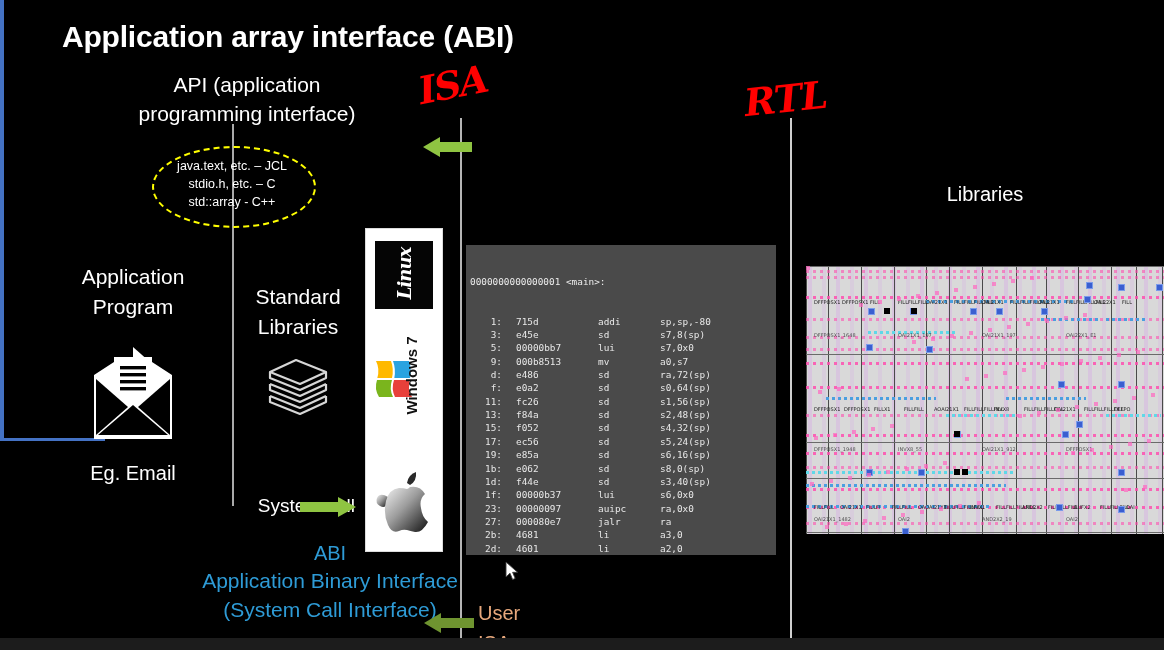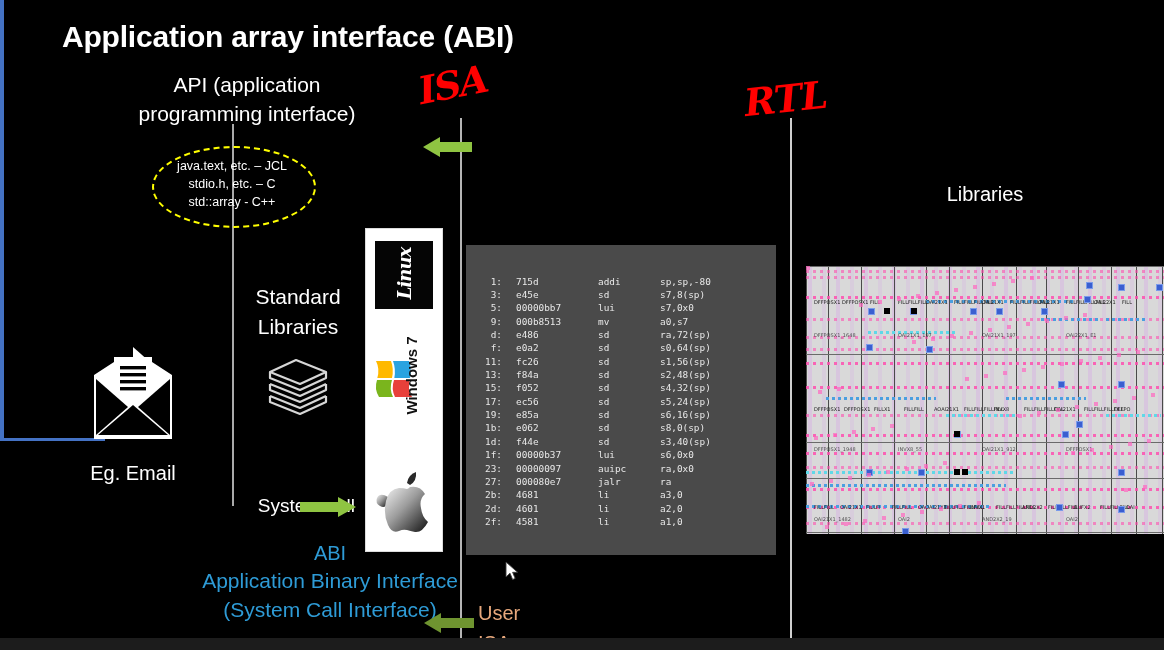--- a/index.html
+++ b/index.html
@@ -140,20 +140,21 @@
   <div class="vline" id="vline-rtl"></div>
 
   <div class="hdr" id="api-head">API (application<br>programming interface)</div>
 
   <div id="api-ellipse"></div>
   <div id="api-ellipse-text">java.text, etc. – JCL<br>stdio.h, etc. – C<br>std::array - C++</div>
 
   <div class="hand" id="hand-isa">ISA</div>
   <div class="hand" id="hand-rtl">RTL</div>
 
+  <div class="hdr" id="app-head">Application<br>Program</div>
   <svg id="envelope" viewBox="0 0 82 96">
     <path d="M41 2 L58 17 L41 17 Z" fill="#ffffff"></path>
     <rect x="22" y="12" width="38" height="44" fill="#ffffff"></rect>
     <rect x="28" y="21" width="26" height="3.4" fill="#000000"></rect>
     <rect x="28" y="28" width="26" height="3.4" fill="#000000"></rect>
     <rect x="28" y="35" width="26" height="3.4" fill="#000000"></rect>
     <rect x="28" y="42" width="26" height="3.4" fill="#000000"></rect>
     <path d="M2 30 L22 17 L22 56 L60 56 L60 17 L80 30 L80 94 L2 94 Z" fill="#ffffff"></path>
     <path d="M6 90 L41 60 L76 90 Z" fill="#000000"></path>
     <path d="M4 34 L4 90 L36 62 Z" fill="#000000"></path>
@@ -215,20 +216,21 @@
   </div>
 
   <div class="arrow-left" id="arrow-bot">
     <div class="shaft"></div>
       <div class="head"></div>
   </div>
   <div class="isalab" id="isa-bot">User<br>ISA</div>
 
 
   <div id="asm">
+    <span class="lab row">0000000000000001 &lt;main&gt;:</span>
     <span id="asm-body"><span class="row"><span class="a">1:</span><span class="b">715d</span><span class="c">addi</span><span class="d">sp,sp,-80</span></span><span class="row"><span class="a">3:</span><span class="b">e45e</span><span class="c">sd</span><span class="d">s7,8(sp)</span></span><span class="row"><span class="a">5:</span><span class="b">00000bb7</span><span class="c">lui</span><span class="d">s7,0x0</span></span><span class="row"><span class="a">9:</span><span class="b">000b8513</span><span class="c">mv</span><span class="d">a0,s7</span></span><span class="row"><span class="a">d:</span><span class="b">e486</span><span class="c">sd</span><span class="d">ra,72(sp)</span></span><span class="row"><span class="a">f:</span><span class="b">e0a2</span><span class="c">sd</span><span class="d">s0,64(sp)</span></span><span class="row"><span class="a">11:</span><span class="b">fc26</span><span class="c">sd</span><span class="d">s1,56(sp)</span></span><span class="row"><span class="a">13:</span><span class="b">f84a</span><span class="c">sd</span><span class="d">s2,48(sp)</span></span><span class="row"><span class="a">15:</span><span class="b">f052</span><span class="c">sd</span><span class="d">s4,32(sp)</span></span><span class="row"><span class="a">17:</span><span class="b">ec56</span><span class="c">sd</span><span class="d">s5,24(sp)</span></span><span class="row"><span class="a">19:</span><span class="b">e85a</span><span class="c">sd</span><span class="d">s6,16(sp)</span></span><span class="row"><span class="a">1b:</span><span class="b">e062</span><span class="c">sd</span><span class="d">s8,0(sp)</span></span><span class="row"><span class="a">1d:</span><span class="b">f44e</span><span class="c">sd</span><span class="d">s3,40(sp)</span></span><span class="row"><span class="a">1f:</span><span class="b">00000b37</span><span class="c">lui</span><span class="d">s6,0x0</span></span><span class="row"><span class="a">23:</span><span class="b">00000097</span><span class="c">auipc</span><span class="d">ra,0x0</span></span><span class="row"><span class="a">27:</span><span class="b">000080e7</span><span class="c">jalr</span><span class="d">ra</span></span><span class="row"><span class="a">2b:</span><span class="b">4681</span><span class="c">li</span><span class="d">a3,0</span></span><span class="row"><span class="a">2d:</span><span class="b">4601</span><span class="c">li</span><span class="d">a2,0</span></span><span class="row"><span class="a">2f:</span><span class="b">4581</span><span class="c">li</span><span class="d">a1,0</span></span></span>
   </div>
 
   <div class="hdr" id="hw-head">Libraries</div>
 
   <div id="chip">
       <div class="vstripe" style="left: 2px; opacity: 0.7;"></div>
       <div class="vstripe" style="left: 16px; opacity: 0.45;"></div>
       <div class="vstripe" style="left: 30px; opacity: 0.7;"></div>
       <div class="vstripe" style="left: 44px; opacity: 0.45;"></div>

